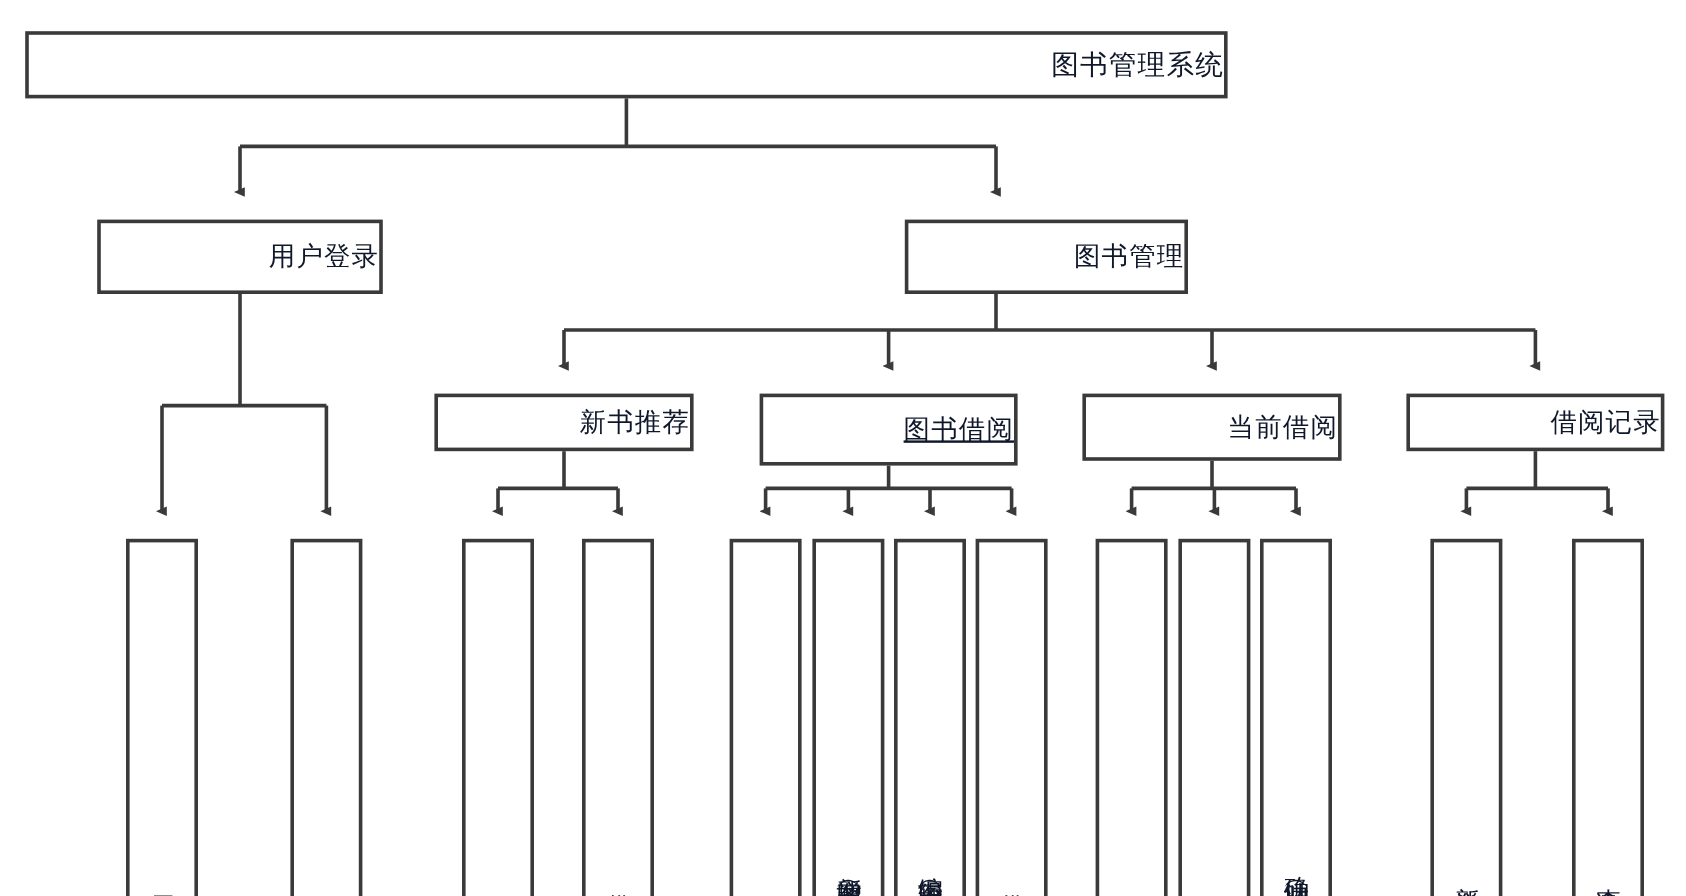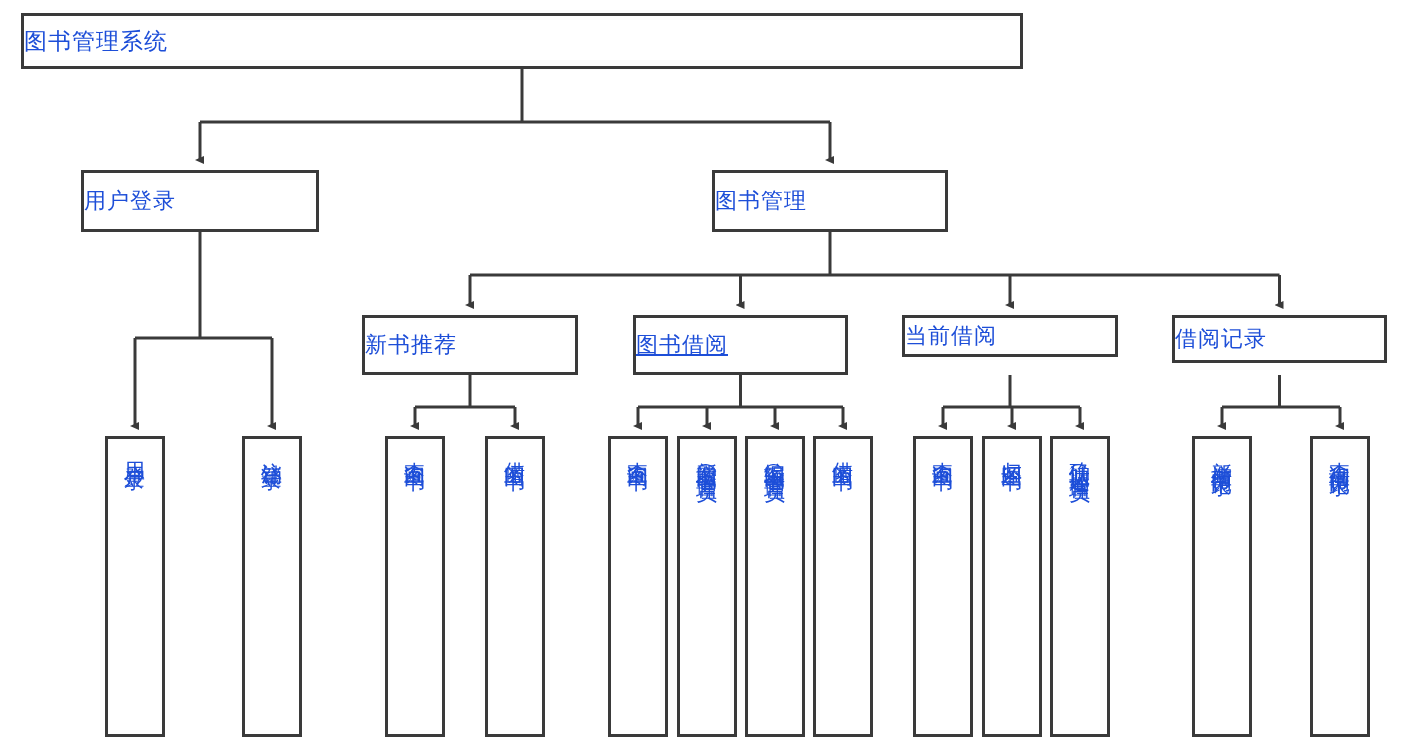--- a/index.html
+++ b/index.html
@@ -25,22 +25,23 @@
     height: 747px;
     pointer-events: none;
   }
   .node {
     position: absolute;
     box-sizing: border-box;
     border: 3px solid #3a3a3a;
     background: #ffffff;
     display: flex;
     align-items: center;
-    justify-content: flex-start;
-    color: #1d4ed8;
+    justify-content: flex-end;
+    color: #0f172a;
+    margin-top: 13px;
   }
   .node.horiz {
     font-size: 22px;
     letter-spacing: 1px;
   }
   .node.vert {
     writing-mode: vertical-rl;
     text-orientation: upright;
     font-size: 21px;
     letter-spacing: 3px;
@@ -110,30 +111,30 @@
       </g>
   </svg>
 
   <div id="nodes-layer">
       <div class="node horiz title" style="left: 21px; top: 13px; width: 1002px; height: 56px;">
         <span>图书管理系统</span>
       </div>
       <div class="node horiz" style="left: 81px; top: 170px; width: 238px; height: 62px;">
         <span>用户登录</span>
       </div>
-      <div class="node horiz" style="left: 712px; top: 170px; width: 236px; height: 62px;">
+      <div class="node horiz" style="left: 754px; top: 170px; width: 236px; height: 62px;">
         <span>图书管理</span>
       </div>
-      <div class="node horiz" style="left: 362px; top: 315px; width: 216px; height: 60px;">
+      <div class="node horiz" style="left: 362px; top: 315px; width: 216px; height: 48px;">
         <span>新书推荐</span>
       </div>
       <div class="node horiz" style="left: 633px; top: 315px; width: 215px; height: 60px; text-decoration: underline;">
         <span>图书借阅</span>
       </div>
-      <div class="node horiz" style="left: 902px; top: 315px; width: 216px; height: 42px;">
+      <div class="node horiz" style="left: 902px; top: 315px; width: 216px; height: 56px;">
         <span>当前借阅</span>
       </div>
       <div class="node horiz" style="left: 1172px; top: 315px; width: 215px; height: 48px;">
         <span>借阅记录</span>
       </div>
       <div class="node vert" style="left: 105px; top: 436px; width: 60px; height: 301px;">
         <span class="vlabel">用户登录</span>
       </div>
       <div class="node vert" style="left: 242px; top: 436px; width: 60px; height: 301px;">
         <span class="vlabel">注销登录</span>

